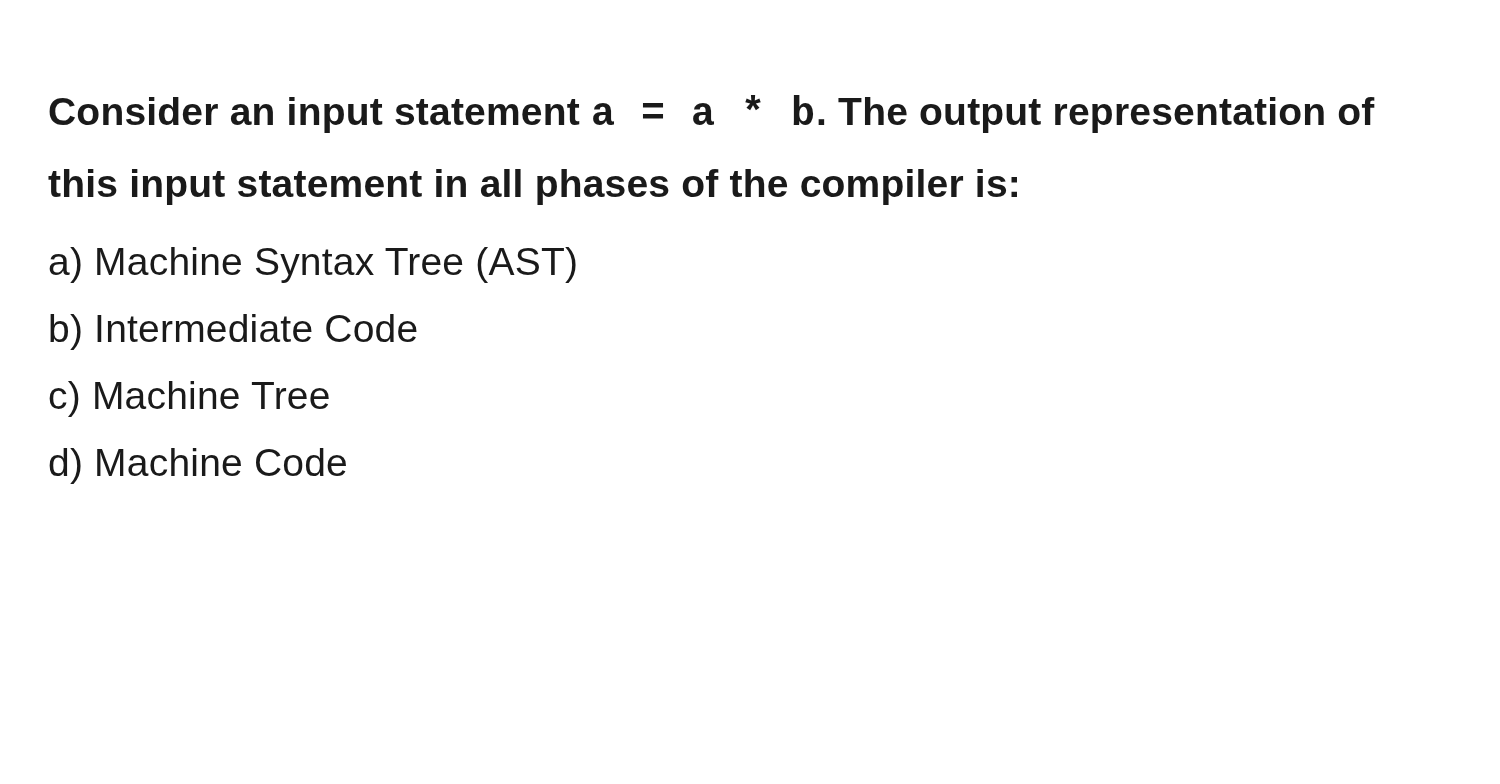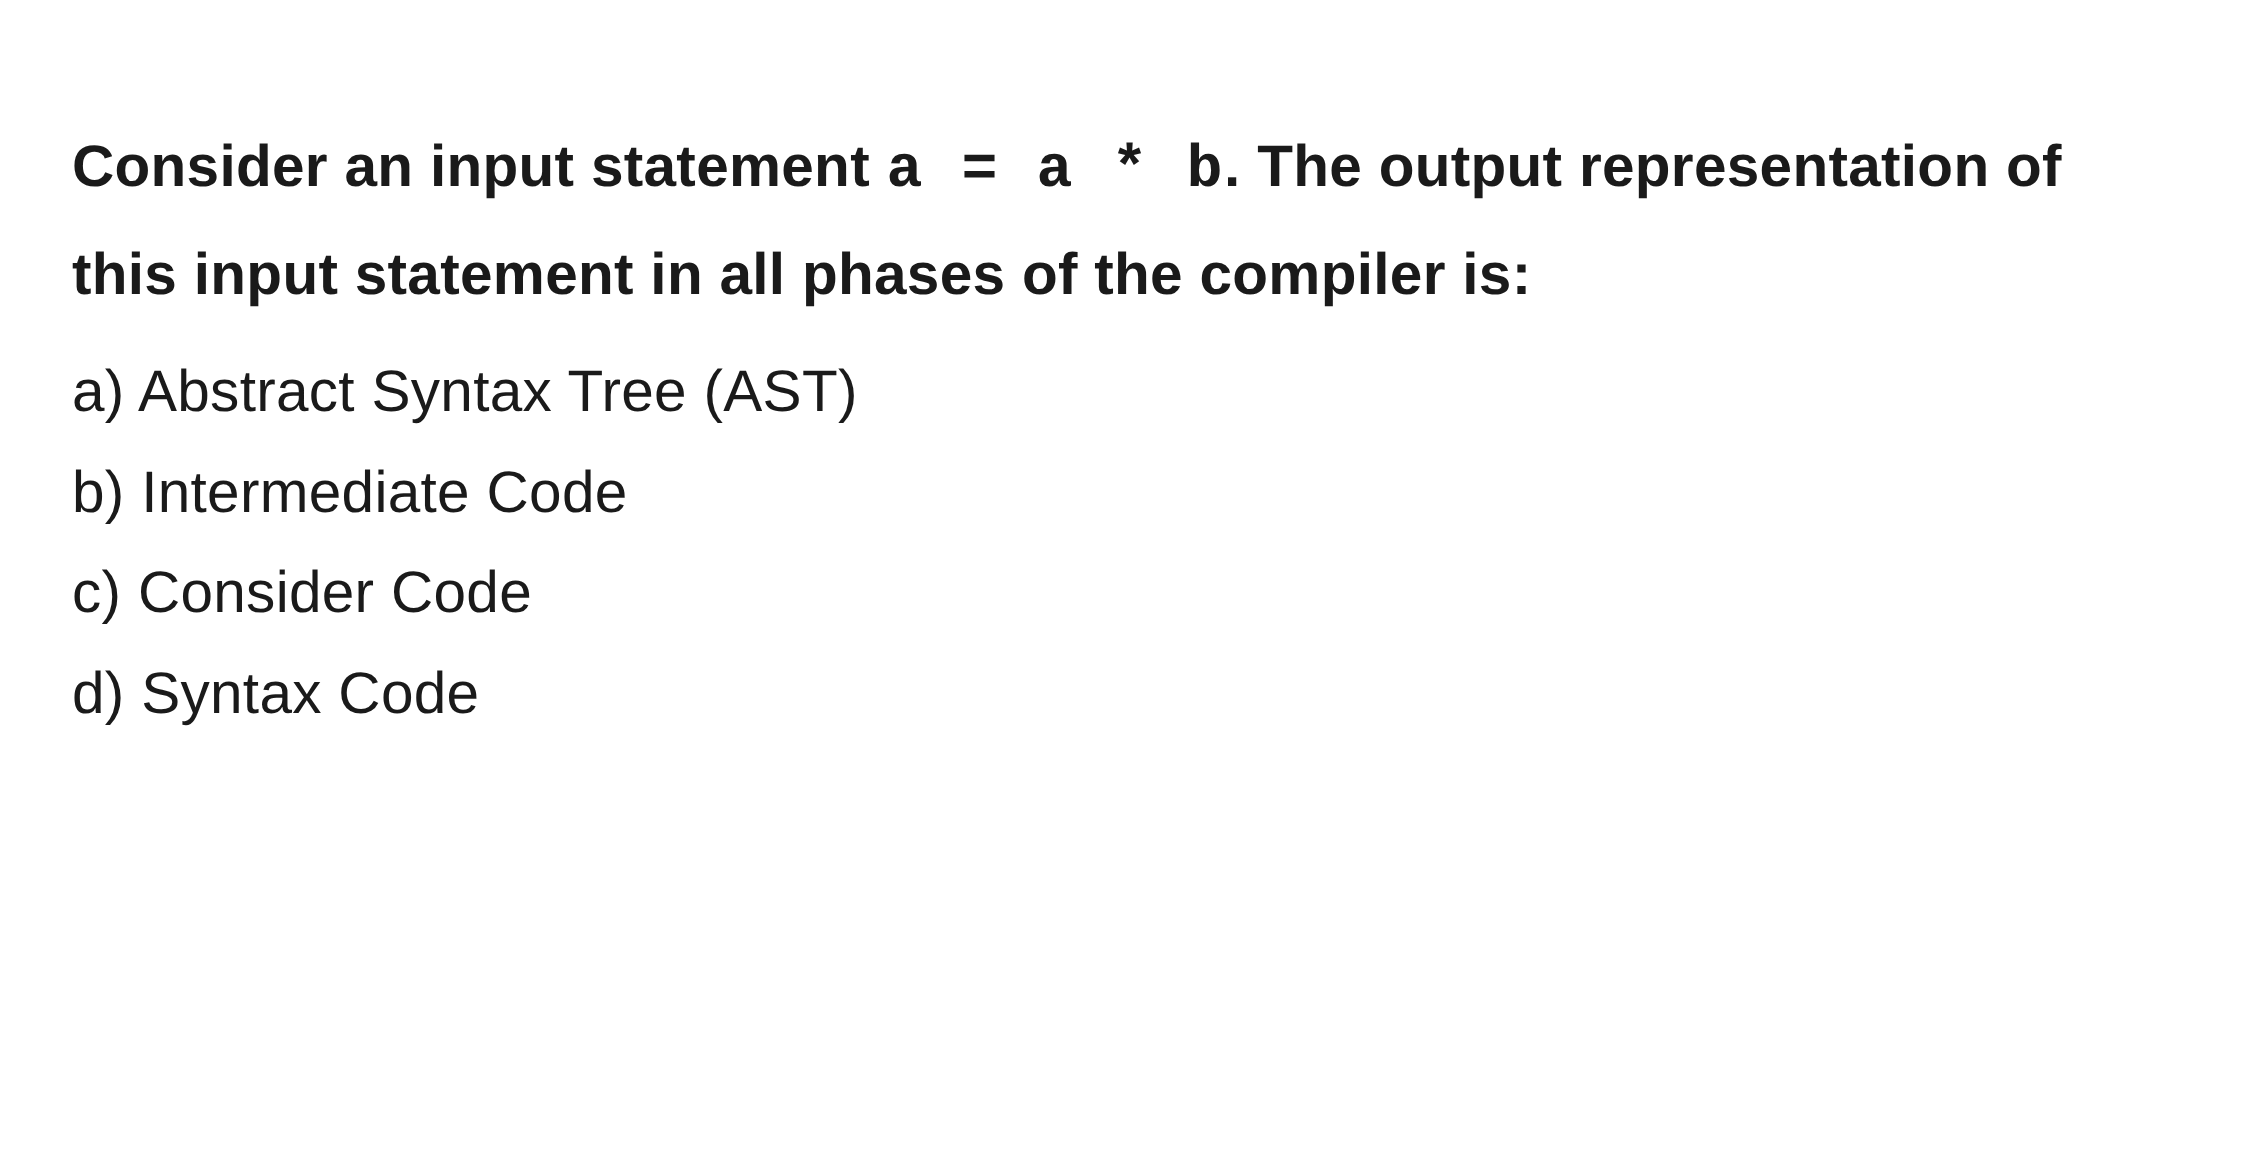--- a/index.html
+++ b/index.html
@@ -35,16 +35,16 @@
       letter-spacing: 0.2px;
     }
   </style>
 </head>
 <body>
 
 <div class="question-stem">
   <span>Consider an input statement </span><span class="code">a = a * b</span><span>. The output representation of this input statement in all phases of the compiler is:</span>
 </div>
 
-<div class="option">a) Abstract Syntax Tree (AST)</div>
+<div class="option">a) Machine Syntax Tree (AST)</div>
 <div class="option">b) Intermediate Code</div>
-<div class="option">c) Consider Code</div>
-<div class="option">d) Syntax Code</div>
+<div class="option">c) Machine Tree</div>
+<div class="option">d) Machine Code</div>
 
 </body></html>

